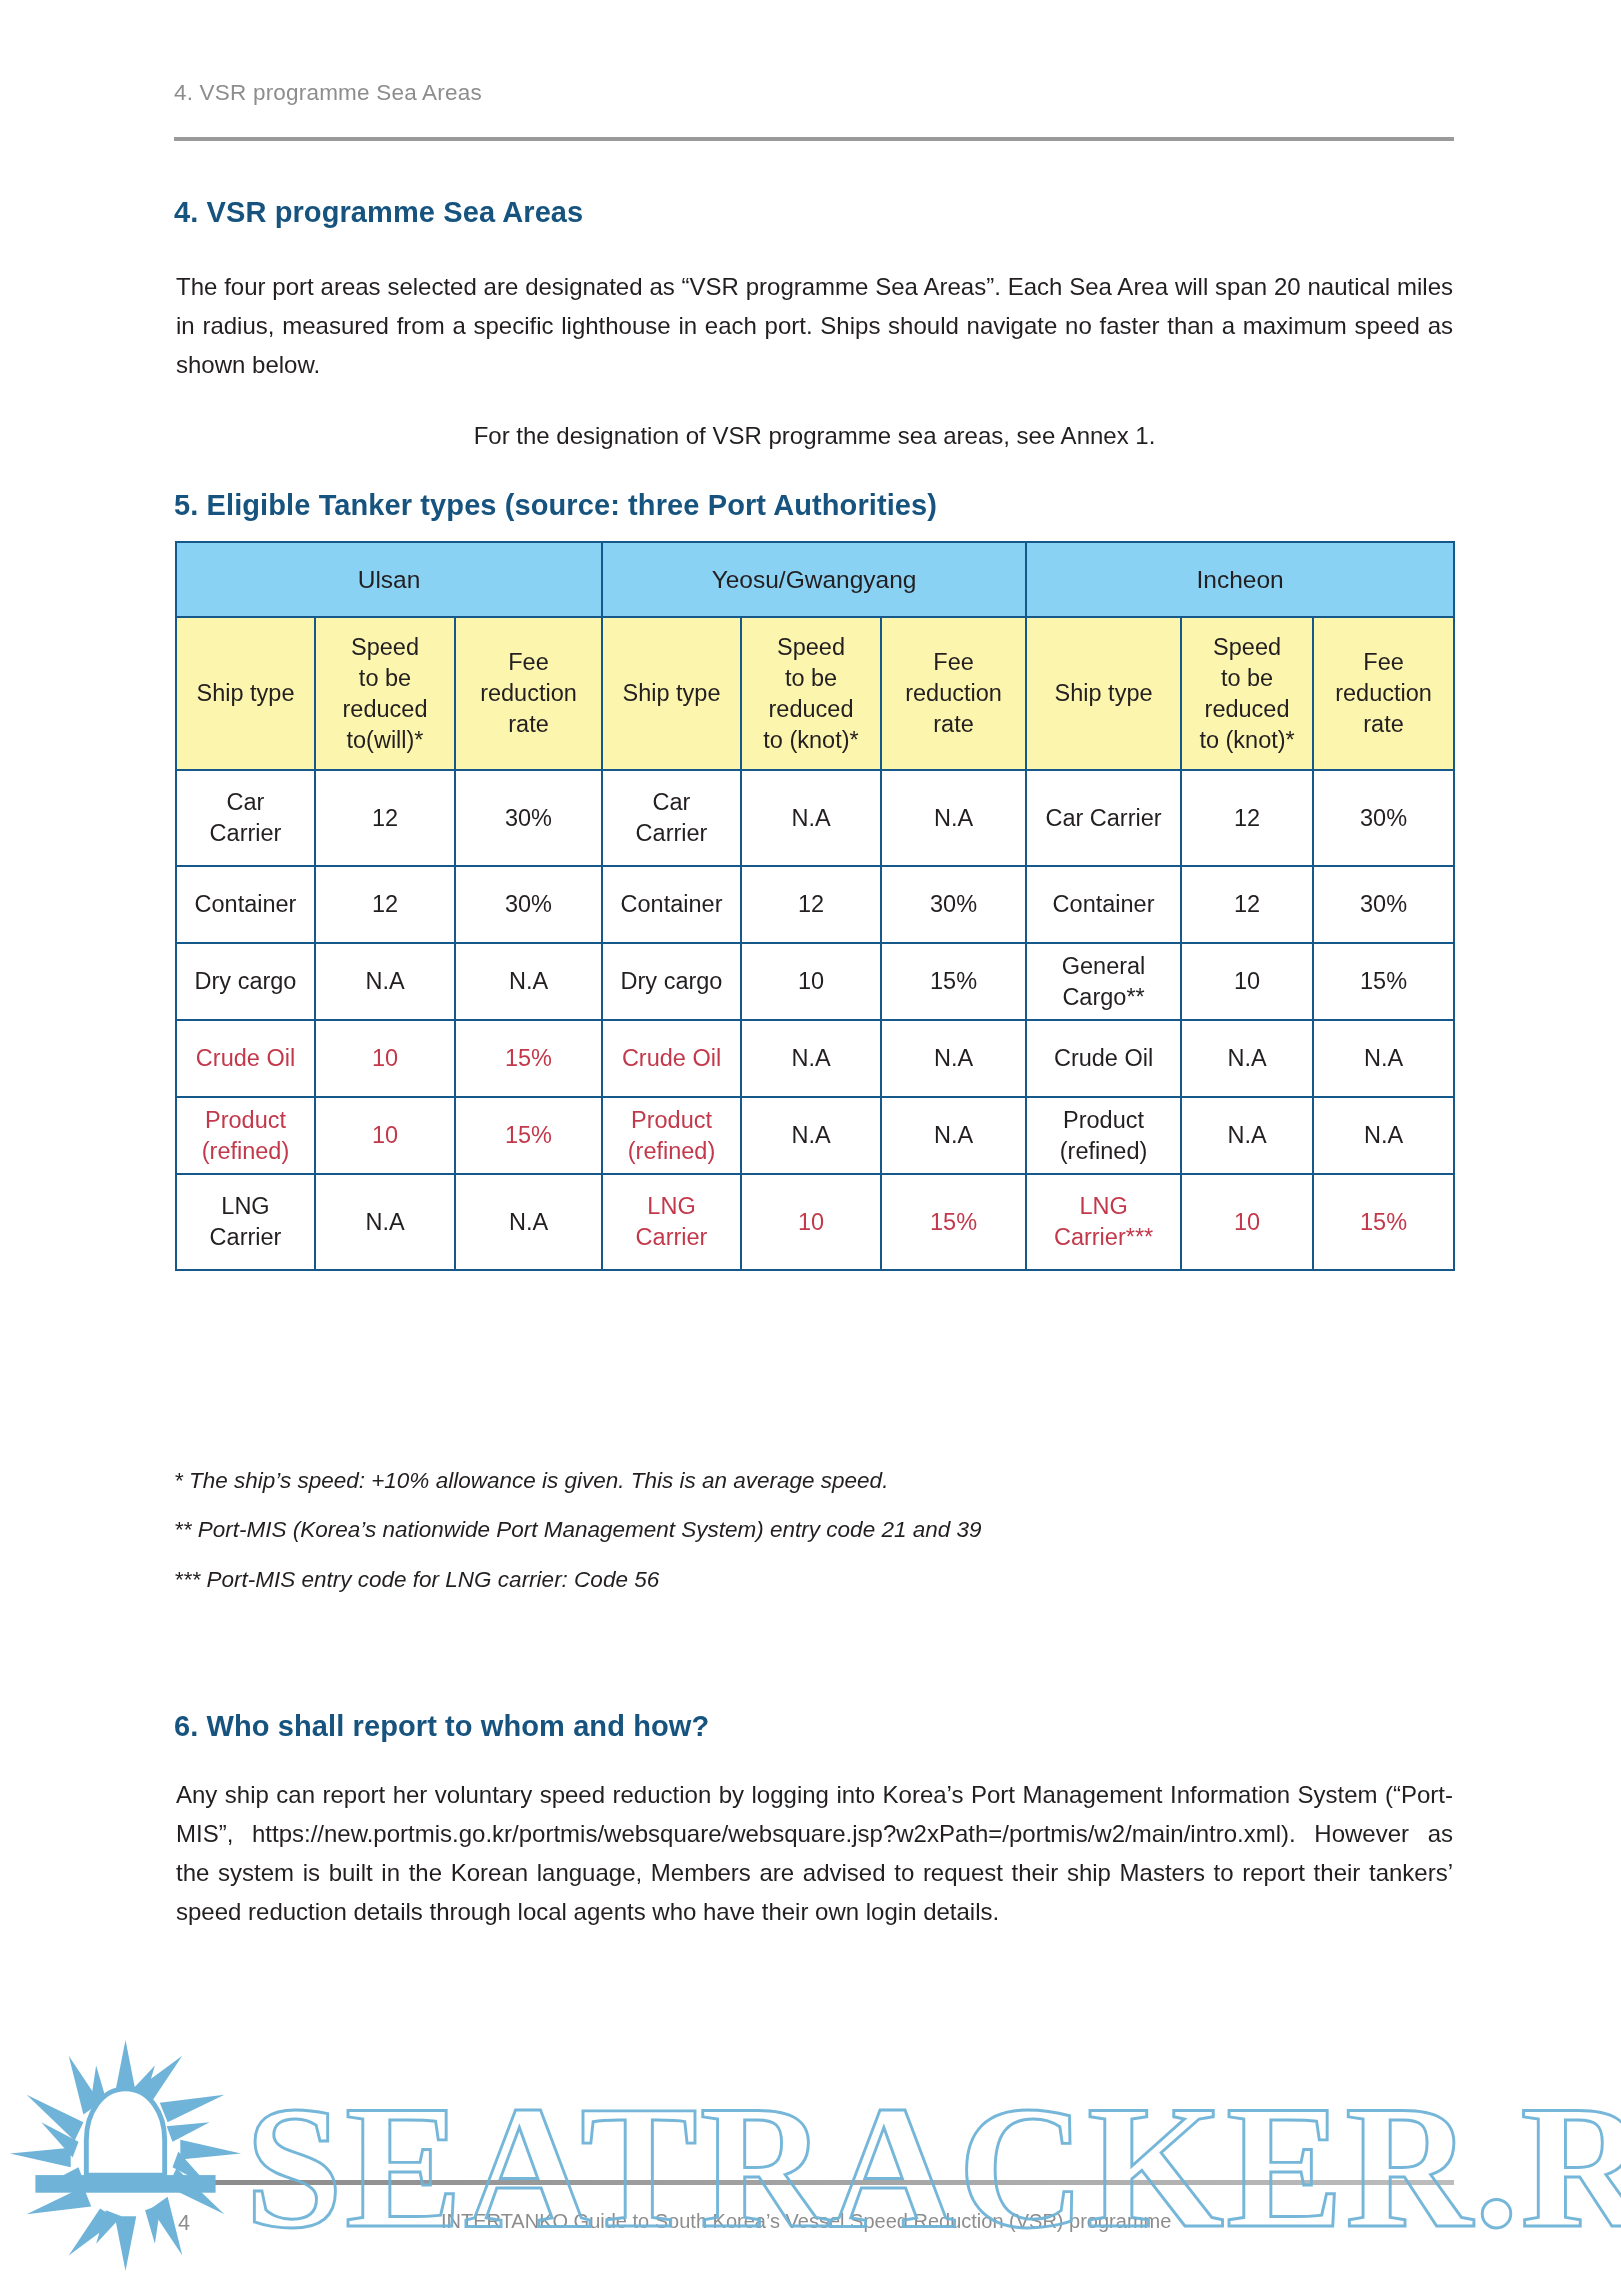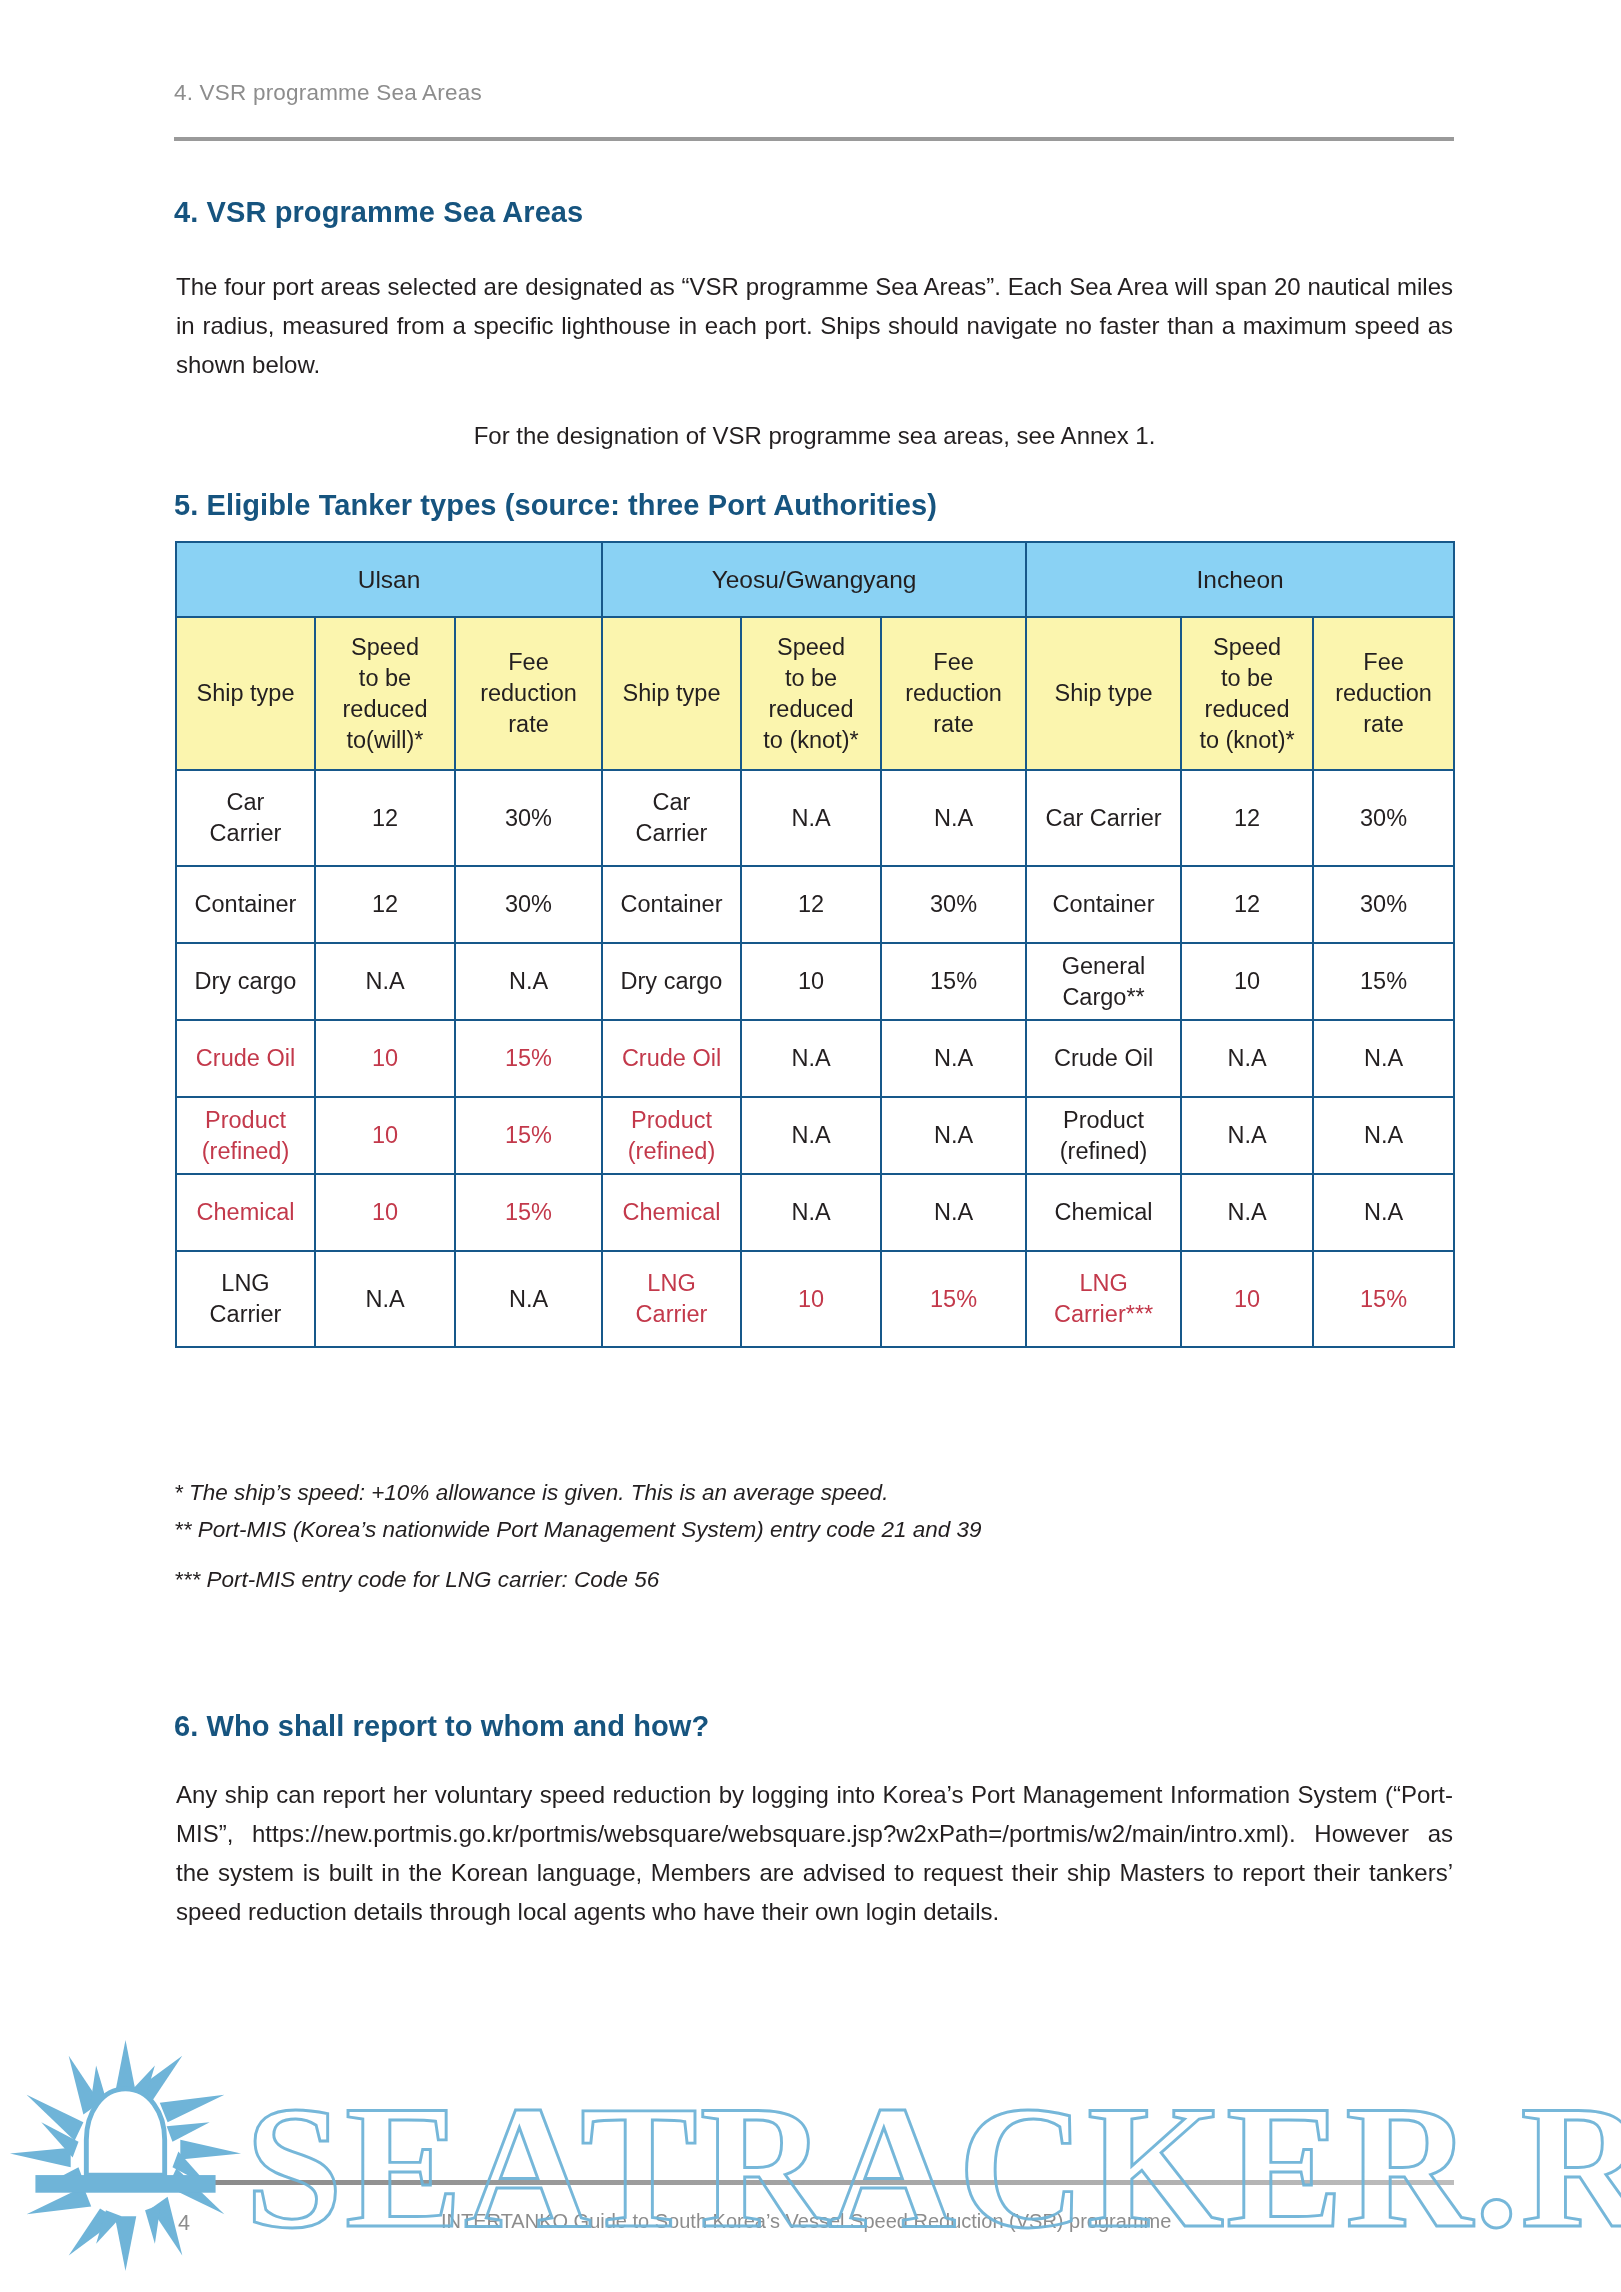--- a/index.html
+++ b/index.html
@@ -115,21 +115,21 @@
 
   
   .footnote {
     position: absolute;
     left: 174px;
     font-style: italic;
     font-size: 22.5px;
     color: #231f20;
     white-space: nowrap;
   }
-  #fn1 { top: 1468px; margin-top: 12px; }
+  #fn1 { top: 1468px; }
   #fn2 { top: 1517px; }
   #fn3 { top: 1567px; }
 
   
   .footer-rule {
     position: absolute;
     left: 174px;
     top: 2180px;
     width: 1280px;
     height: 4.9px;
@@ -301,31 +301,20 @@
             <td>N.A</td>
           </tr>
           <tr>
             <td class="red"><span>Product</span><br><span>(refined)</span></td>
             <td class="red">10</td>
             <td class="red">15%</td>
             <td class="red"><span>Product</span><br><span>(refined)</span></td>
             <td>N.A</td>
             <td>N.A</td>
             <td><span>Product</span><br><span>(refined)</span></td>
-            <td>N.A</td>
-            <td>N.A</td>
-          </tr>
-          <tr>
-            <td class="red">Chemical</td>
-            <td class="red">10</td>
-            <td class="red">15%</td>
-            <td class="red">Chemical</td>
-            <td>N.A</td>
-            <td>N.A</td>
-            <td>Chemical</td>
             <td>N.A</td>
             <td>N.A</td>
           </tr>
           <tr class="tall">
             <td><span>LNG</span><br><span>Carrier</span></td>
             <td>N.A</td>
             <td>N.A</td>
             <td class="red"><span>LNG</span><br><span>Carrier</span></td>
             <td class="red">10</td>
             <td class="red">15%</td>

